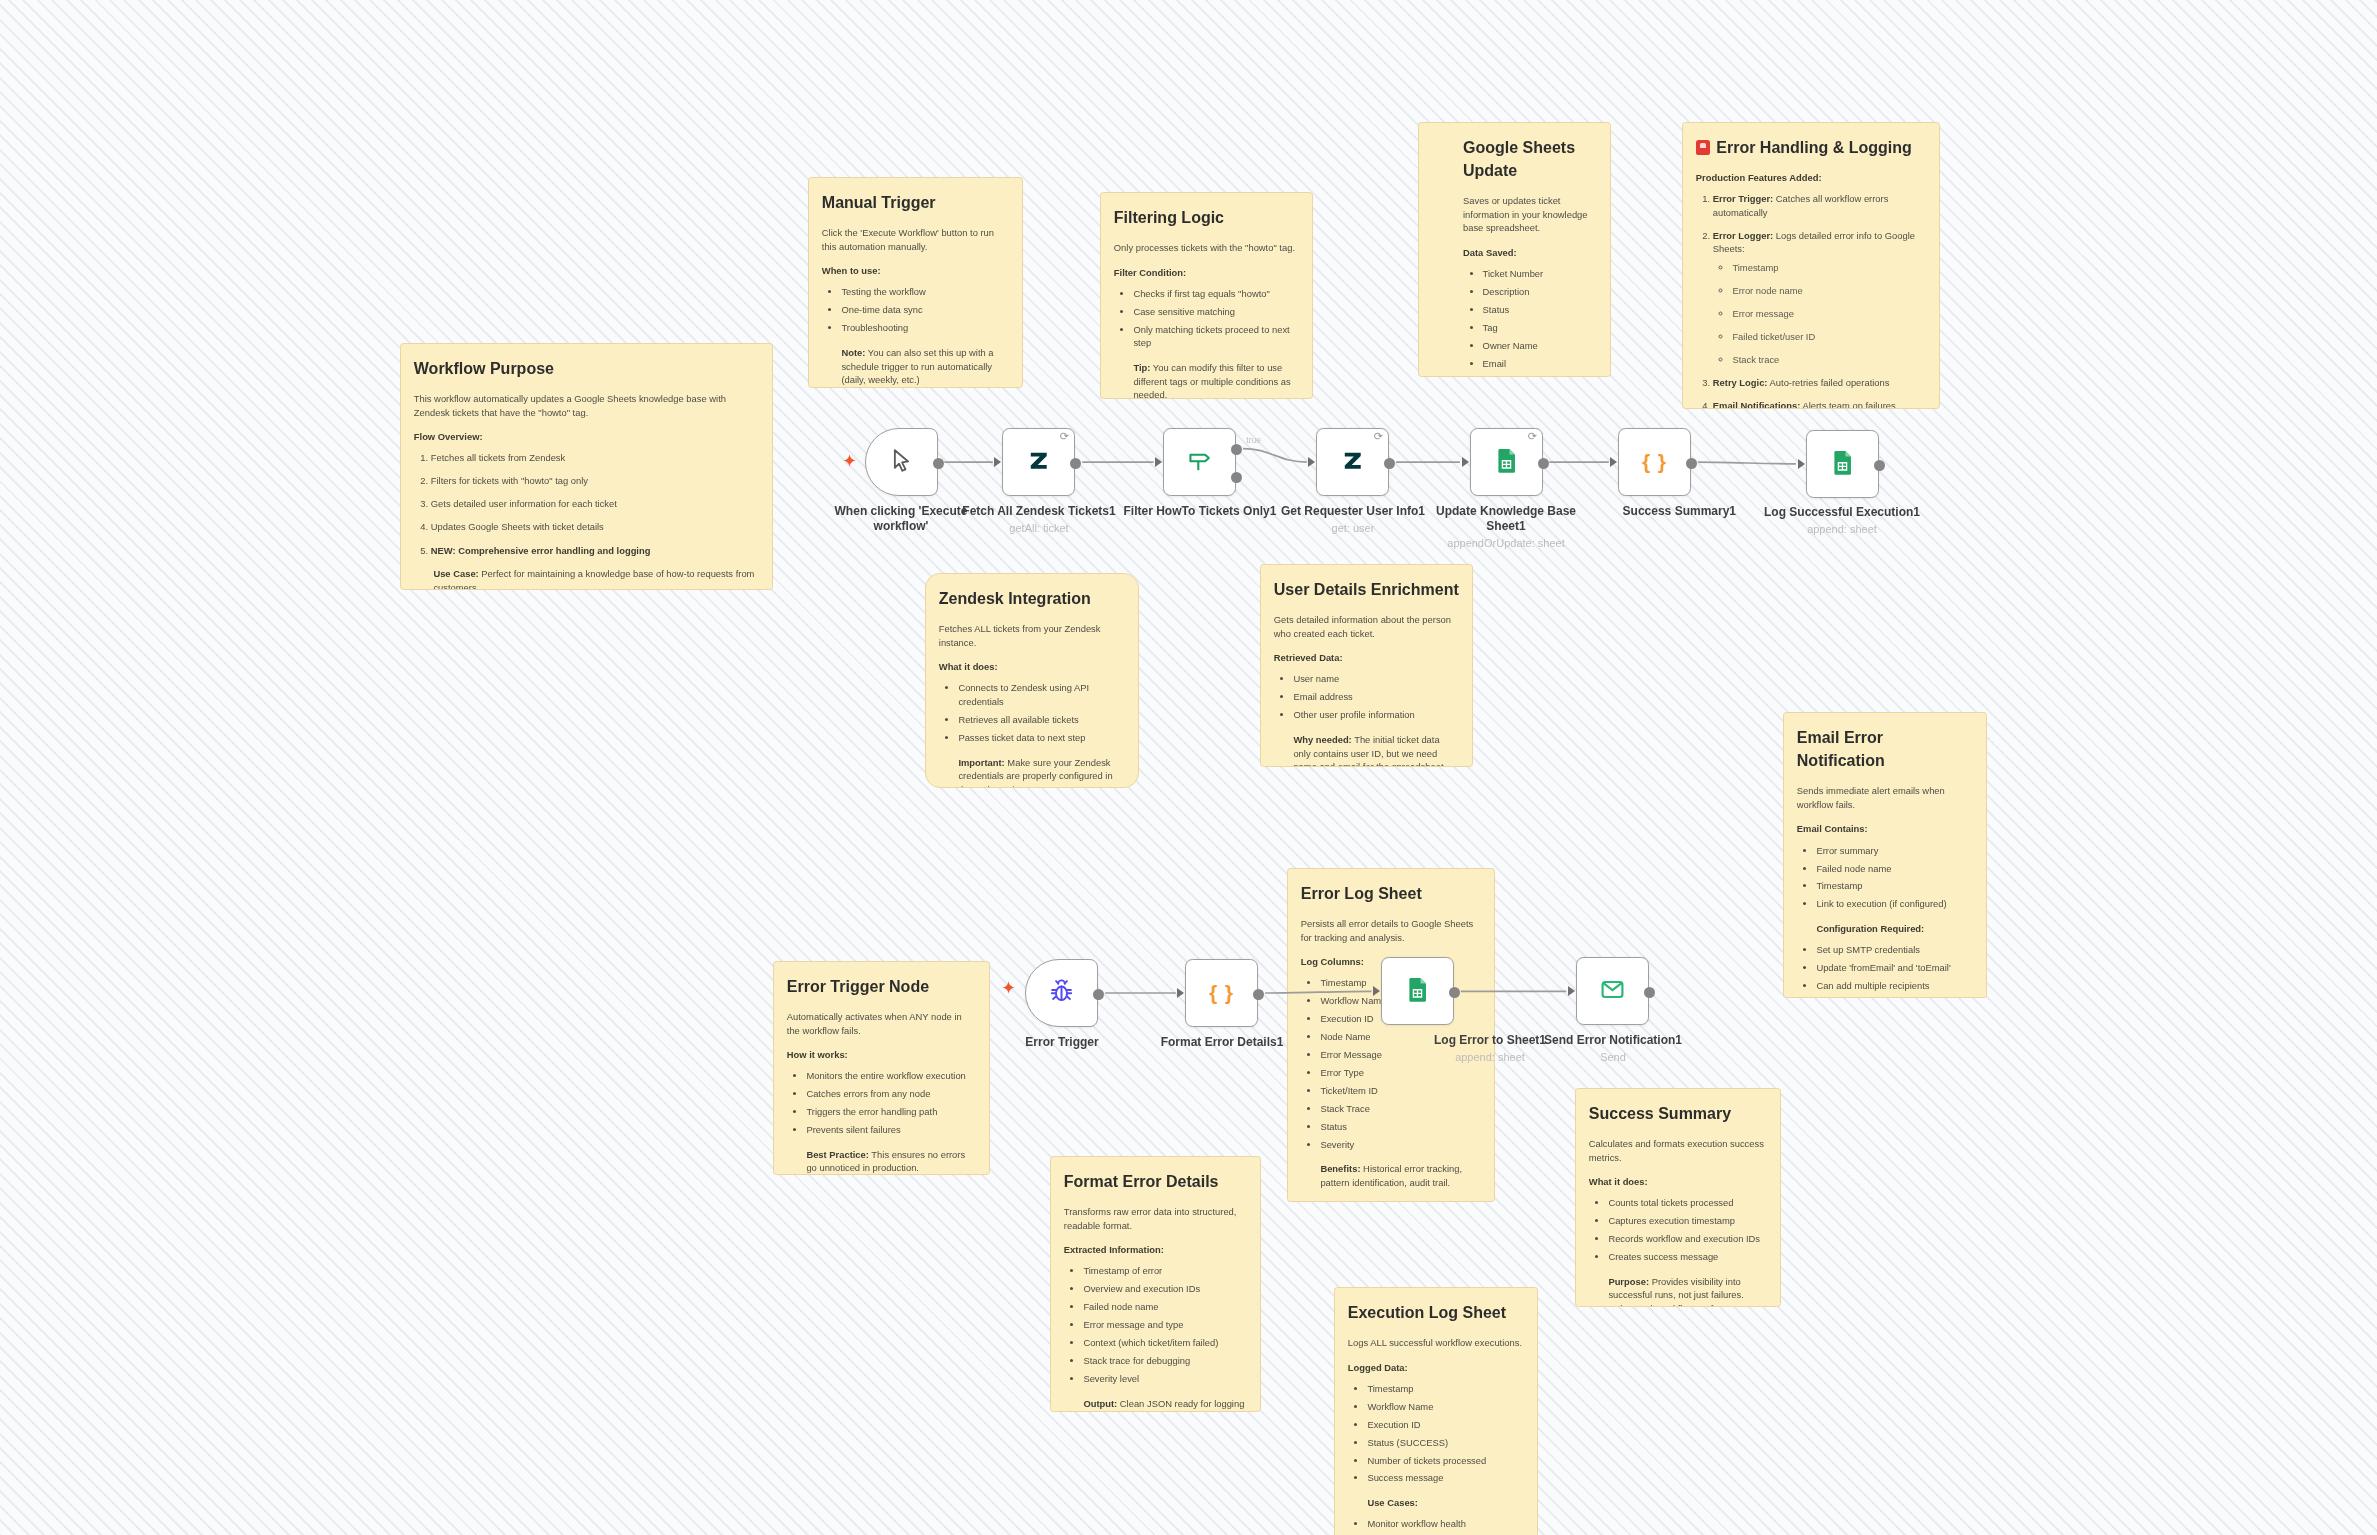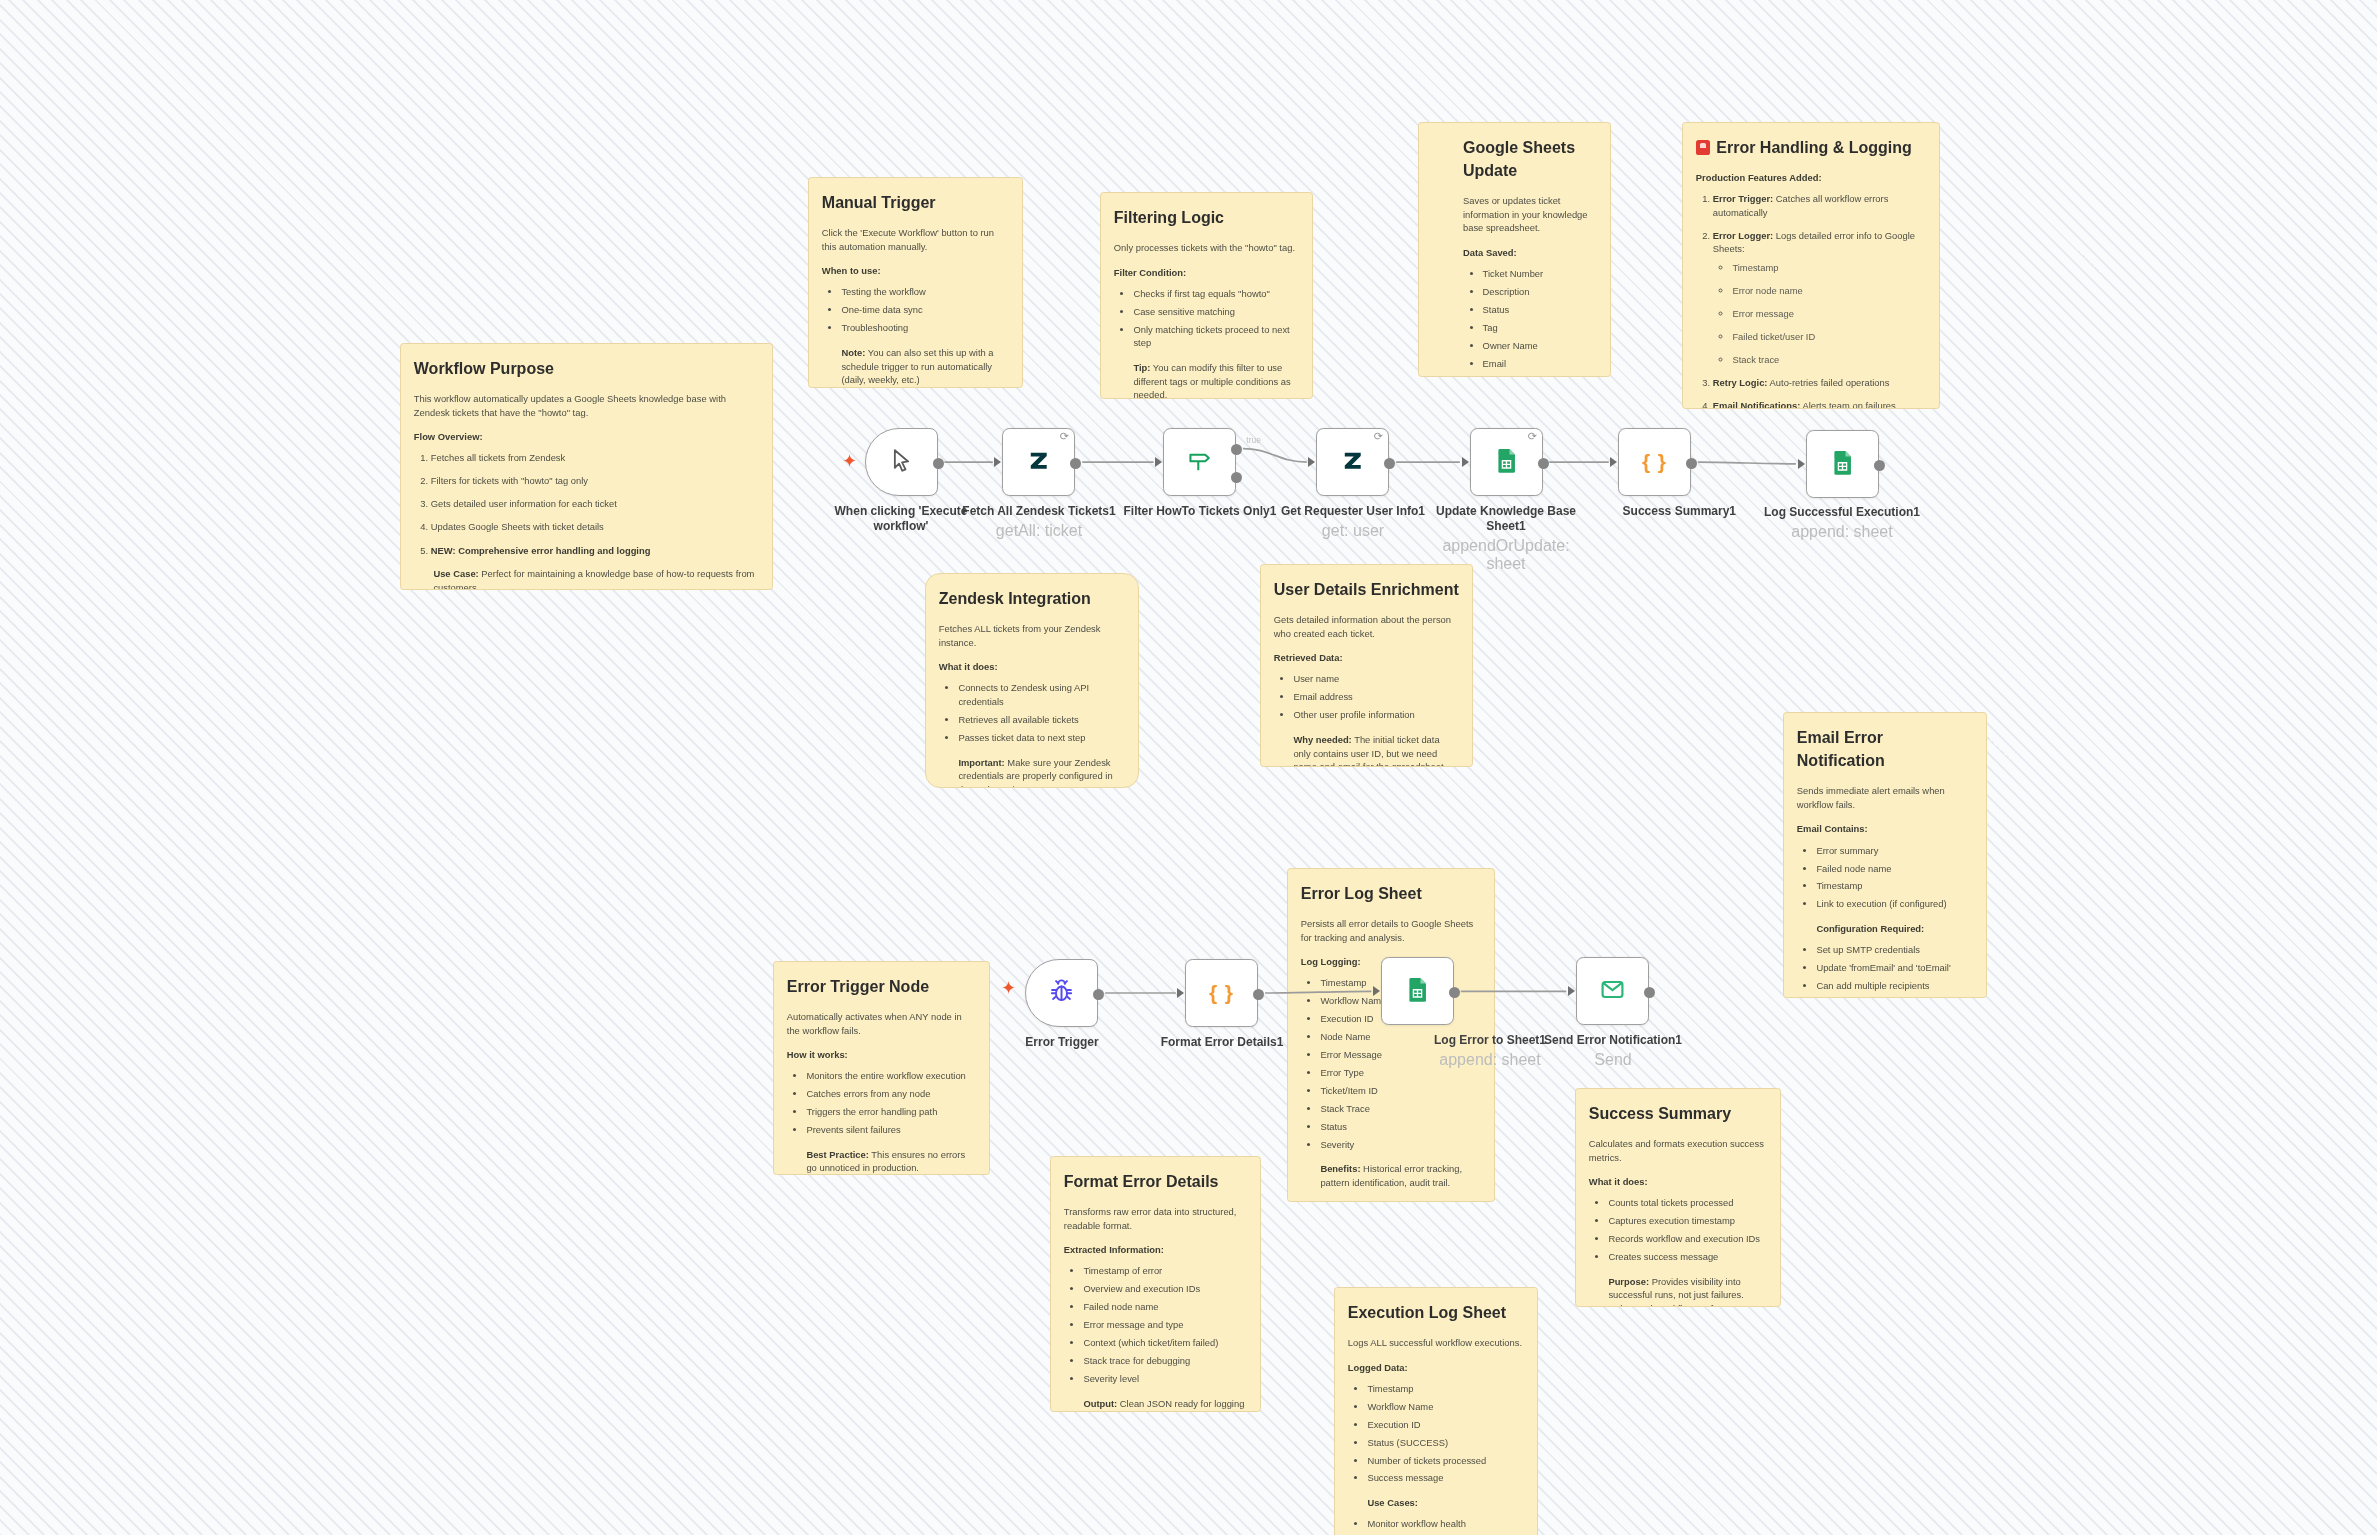--- a/index.html
+++ b/index.html
@@ -48,21 +48,21 @@
     display:flex; align-items:center; justify-content:center;
   }
   .node.trigger{border-radius:36px 8.5px 8.5px 36px;}
   .retry-badge{position:absolute; top:1.7px; right:5.1px; font-size:11px; color:#8f8f8f; line-height:1;}
   .brace{font-size:21px; font-weight:700; color:#f59a33; letter-spacing:0.9px;}
   .port-out{position:absolute; right:-6.8px; width:11px; height:11px; border-radius:50%; background:var(--port);}
   .port-in{position:absolute; left:-9.4px; top:50%; margin-top:-5.1px; width:0; height:0;
     border-top:5.1px solid transparent; border-bottom:5.1px solid transparent; border-left:7.7px solid var(--port-in);}
   .node-caption{position:absolute; z-index:3; width:162px; text-align:center;}
   .node-label{font-size:12px; font-weight:700; color:var(--label); line-height:1.25;}
-  .node-sub{font-size:16px; color:var(--sublabel); margin-top:3.4px;}
+  .node-sub{font-size:11px; color:var(--sublabel); margin-top:3.4px;}
   .canvas-marker{position:absolute; z-index:4; color:var(--marker); font-size:18px; line-height:1;}
 </style>
 </head>
 <body>
 
 <div id="canvas">
   <svg id="wires" width="2377" height="1536" viewBox="0 0 2794 1805">
       <path d="M1110 543H1167" stroke="#9c9c9c" stroke-width="2" fill="none"></path>
       <path d="M1272 543H1356" stroke="#9c9c9c" stroke-width="2" fill="none"></path>
       <path d="M1461 527C1493 527 1504 543 1536 543" stroke="#9c9c9c" stroke-width="2" fill="none"></path>
@@ -193,21 +193,21 @@
         <li>Set up SMTP credentials</li>
         <li>Update 'fromEmail' and 'toEmail'</li>
         <li>Can add multiple recipients</li>
       </ul>
     </div>
     <div class="note" style="left: 1287px; top: 868px; width: 208px; height: 334px;">
       <div class="note-title">
         <span>Error Log Sheet</span>
       </div>
       <p class="nb-p"><span>Persists all error details to Google Sheets for tracking and analysis.</span></p>
-      <p class="nb-h"><b>Log Logging:</b></p>
+      <p class="nb-h"><b>Log Columns:</b></p>
       <ul class="nb-ul">
         <li>Timestamp</li>
         <li>Workflow Name</li>
         <li>Execution ID</li>
         <li>Node Name</li>
         <li>Error Message</li>
         <li>Error Type</li>
         <li>Ticket/Item ID</li>
         <li>Stack Trace</li>
         <li>Status</li>

